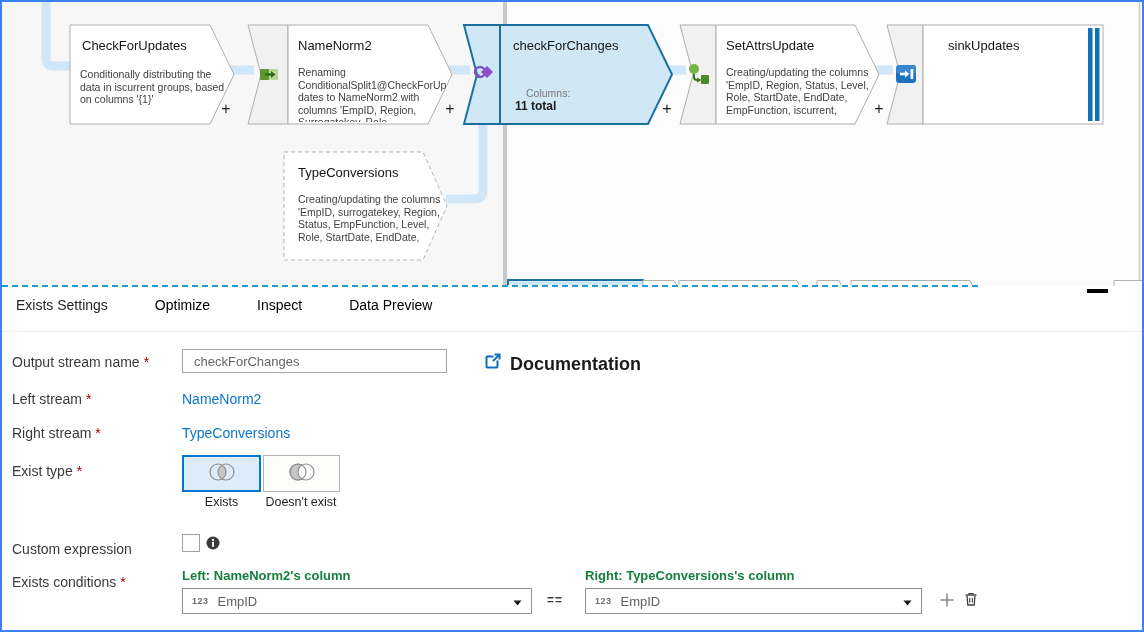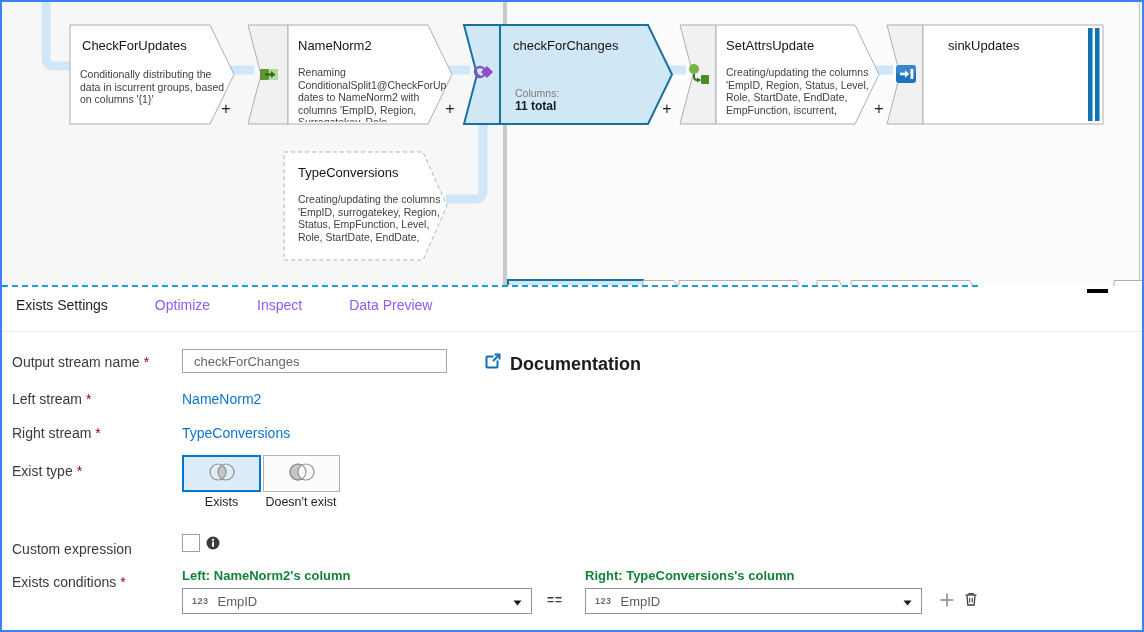--- a/index.html
+++ b/index.html
@@ -13,21 +13,21 @@
   .node-desc  { position:absolute; font-size:10.5px; line-height:12.5px; color:#3f3f3f; overflow:hidden; overflow-wrap:anywhere; }
   .cols-label { position:absolute; font-size:10.5px; color:#7a7a7a; }
   .cols-value { position:absolute; font-size:12px; font-weight:bold; color:#1a1a1a; }
   .plus-btn   { position:absolute; width:16px; height:16px; font-size:16px; line-height:16px; color:#1c1c1c; text-align:center; cursor:pointer; }
   .node-icon  { position:absolute; width:24px; height:24px; }
 
   
   .panel { position:absolute; left:0; top:283px; width:976px; height:349px; background:#fff; border-top:2px dashed #1e9cd8; }
   .drag-handle { position:absolute; left:1085px; top:2px; width:21px; height:4px; background:#000; cursor:row-resize; }
   .tabs { position:absolute; left:14px; top:10px; display:flex; gap:47px; font-size:14px; }
-  .tab  { color:#8b5cf6; cursor:pointer; white-space:nowrap; }
+  .tab  { color:#000000; cursor:pointer; white-space:nowrap; }
   .tab.active { color:#211f1e; }
   .tabsep { position:absolute; left:0; top:44px; width:1142px; height:1px; background:#ededed; }
 
   .flabel { position:absolute; left:10px; font-size:14px; color:#3a3a3a; white-space:nowrap; }
   .req    { color:#a80000; margin-left:4px; }
 
   .text-input { position:absolute; left:180px; top:62px; width:265px; height:24px; border:1px solid #a6a6a6; background:#fff;
                 font-family:inherit; font-size:13px; color:#666; padding:0 11px; outline:none; }
   .doc-icon  { position:absolute; left:483px; top:66px; width:16px; height:16px; cursor:pointer; }
   .doc-label { position:absolute; left:508px; top:67px; font-size:18px; font-weight:600; color:#1c1b1a; cursor:pointer; }
@@ -125,21 +125,21 @@
 
     <div class="node-title" style="left:80px; top:36px;">CheckForUpdates</div>
     <div class="node-desc" style="left:78px; top:66px; width:152px; height:48px;">Conditionally distributing the data in iscurrent groups, based on columns '{1}'</div>
     <span class="plus-btn" style="left:216px; top:99px;">+</span>
 
     <div class="node-title" style="left:296px; top:36px;">NameNorm2</div>
     <div class="node-desc" style="left:296px; top:64px; width:152px; height:56px;">Renaming ConditionalSplit1@CheckForUpdates to NameNorm2 with columns 'EmpID, Region, Surrogatekey, Role,</div>
     <span class="plus-btn" style="left:440px; top:99px;">+</span>
 
     <div class="node-title" style="left:511px; top:36px;">checkForChanges</div>
-    <div class="cols-label" style="left:513px; top:85px;">Columns:</div>
+    <div class="cols-label" style="left:524px; top:85px;">Columns:</div>
     <div class="cols-value" style="left:513px; top:97px;">11 total</div>
     <span class="plus-btn" style="left:657px; top:99px;">+</span>
 
     <div class="node-title" style="left:724px; top:36px;">SetAttrsUpdate</div>
     <div class="node-desc" style="left:724px; top:64px; width:146px; height:56px;">Creating/updating the columns 'EmpID, Region, Status, Level, Role, StartDate, EndDate, EmpFunction, iscurrent,</div>
     <span class="plus-btn" style="left:869px; top:99px;">+</span>
 
     <div class="node-title" style="left:946px; top:36px;">sinkUpdates</div>
 
     <div class="node-title" style="left:296px; top:163px;">TypeConversions</div>

